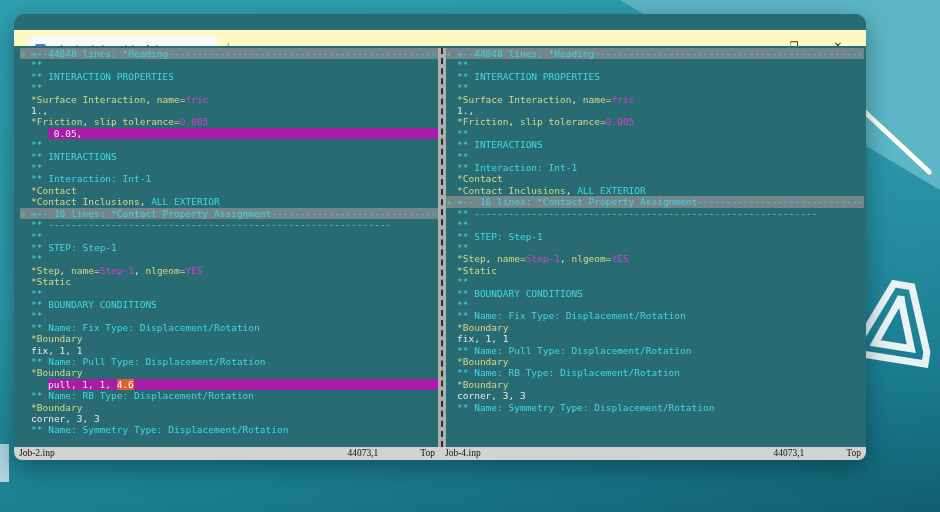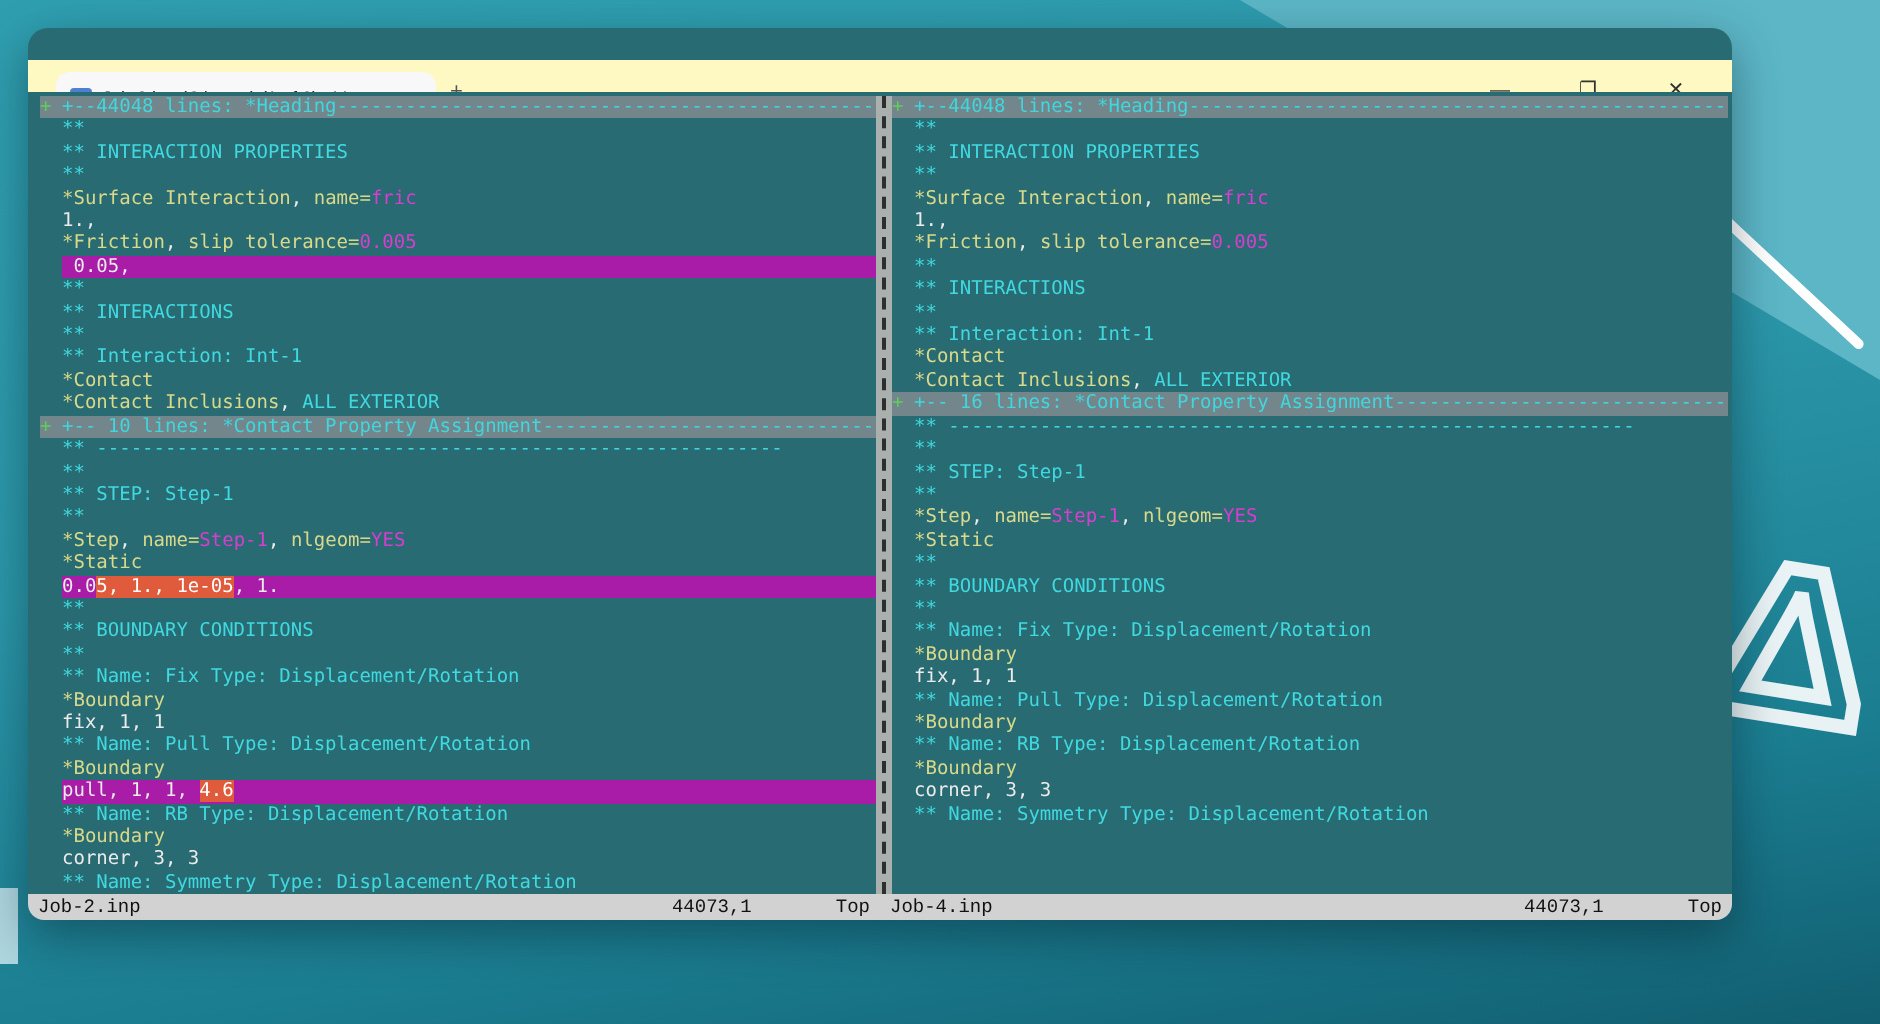--- a/index.html
+++ b/index.html
@@ -35,26 +35,26 @@
   .editor{flex:1;display:flex;overflow:hidden;padding:2px 2px 0 6px;
     font-family:"DejaVu Sans Mono",monospace;font-size:9.5px;line-height:11.42px;}
   .pane{flex:1;overflow:hidden;}
   .separator{width:8px;flex:none;background:#a9b0ad;position:relative;}
   .separator::after{content:"";position:absolute;left:3px;top:0;bottom:0;width:0;
     border-left:2px dashed #2e2e2e;}
   .row{display:flex;height:11.42px;white-space:pre;}
   .foldcol{width:11px;flex:none;color:#5ecf5e;}
   .content{flex:1;overflow:hidden;white-space:pre;}
   .row-fold{background:#73868b;}
-  .row-diff .content{background:#a81ca8;}
+  .row-diff .content{background:#a81ca8;margin-left:17px;}
   .seg-c{color:#41d9e0}.seg-k{color:#d9d98a}.seg-v{color:#d63ecf}
   .seg-p{color:#ebebeb}.seg-x{background:#e05a3c;color:#fff}
   .seg-fold{color:#3fd6de}
   .statusbar{height:13px;background:#d2d2d2;display:flex;
-    font-family:Liberation Mono, monospace;font-size:9.5px;color:#111;line-height:13px;}
+    font-family:Liberation Serif, serif;font-size:9.5px;color:#111;line-height:13px;}
   .sb-half{flex:1;display:flex;padding:0 5px;overflow:hidden;}
   .sb-spacer{flex:1;}
   .sb-gap{width:42px;flex:none;}
 </style>
 </head>
 <body>
 
 <div class="desktop">
   <div class="desk-tri"></div>
   <div class="desk-line"></div>
@@ -95,21 +95,20 @@
           <div class="row"><span class="foldcol"> </span><span class="content"><span class="seg-c">** Interaction: Int-1</span></span></div>
           <div class="row"><span class="foldcol"> </span><span class="content"><span class="seg-k">*Contact</span></span></div>
           <div class="row"><span class="foldcol"> </span><span class="content"><span class="seg-k">*Contact Inclusions</span><span class="seg-p">, </span><span class="seg-c">ALL EXTERIOR</span></span></div>
           <div class="row row-fold"><span class="foldcol">+</span><span class="content"><span class="seg-fold">+-- 10 lines: *Contact Property Assignment------------------------------------------------------------------------------------------</span></span></div>
           <div class="row"><span class="foldcol"> </span><span class="content"><span class="seg-c">** ------------------------------------------------------------</span></span></div>
           <div class="row"><span class="foldcol"> </span><span class="content"><span class="seg-c">**</span></span></div>
           <div class="row"><span class="foldcol"> </span><span class="content"><span class="seg-c">** STEP: Step-1</span></span></div>
           <div class="row"><span class="foldcol"> </span><span class="content"><span class="seg-c">**</span></span></div>
           <div class="row"><span class="foldcol"> </span><span class="content"><span class="seg-k">*Step</span><span class="seg-p">, </span><span class="seg-k">name=</span><span class="seg-v">Step-1</span><span class="seg-p">, </span><span class="seg-k">nlgeom=</span><span class="seg-v">YES</span></span></div>
           <div class="row"><span class="foldcol"> </span><span class="content"><span class="seg-k">*Static</span></span></div>
-          <div class="row row-diff"><span class="foldcol"> </span><span class="content"><span class="seg-p">0.0</span><span class="seg-x">5, 1., 1e-05</span><span class="seg-p">, 1.</span></span></div>
           <div class="row"><span class="foldcol"> </span><span class="content"><span class="seg-c">**</span></span></div>
           <div class="row"><span class="foldcol"> </span><span class="content"><span class="seg-c">** BOUNDARY CONDITIONS</span></span></div>
           <div class="row"><span class="foldcol"> </span><span class="content"><span class="seg-c">**</span></span></div>
           <div class="row"><span class="foldcol"> </span><span class="content"><span class="seg-c">** Name: Fix Type: Displacement/Rotation</span></span></div>
           <div class="row"><span class="foldcol"> </span><span class="content"><span class="seg-k">*Boundary</span></span></div>
           <div class="row"><span class="foldcol"> </span><span class="content"><span class="seg-p">fix, 1, 1</span></span></div>
           <div class="row"><span class="foldcol"> </span><span class="content"><span class="seg-c">** Name: Pull Type: Displacement/Rotation</span></span></div>
           <div class="row"><span class="foldcol"> </span><span class="content"><span class="seg-k">*Boundary</span></span></div>
           <div class="row row-diff"><span class="foldcol"> </span><span class="content"><span class="seg-p">pull, 1, 1, </span><span class="seg-x">4.6</span></span></div>
           <div class="row"><span class="foldcol"> </span><span class="content"><span class="seg-c">** Name: RB Type: Displacement/Rotation</span></span></div>

